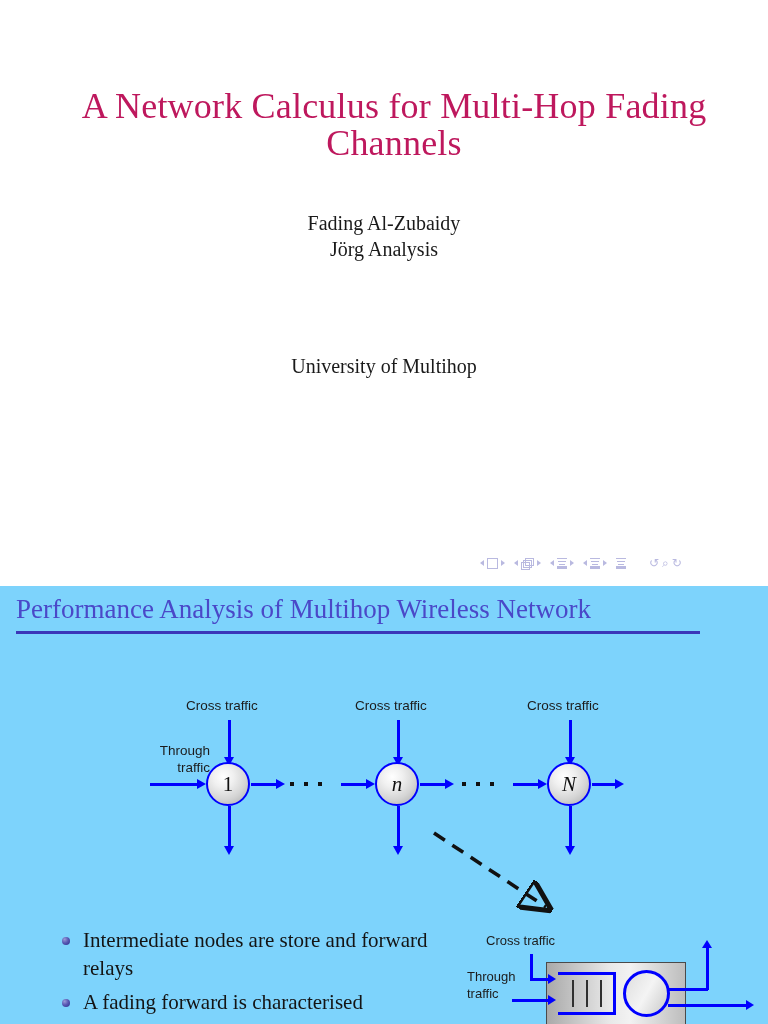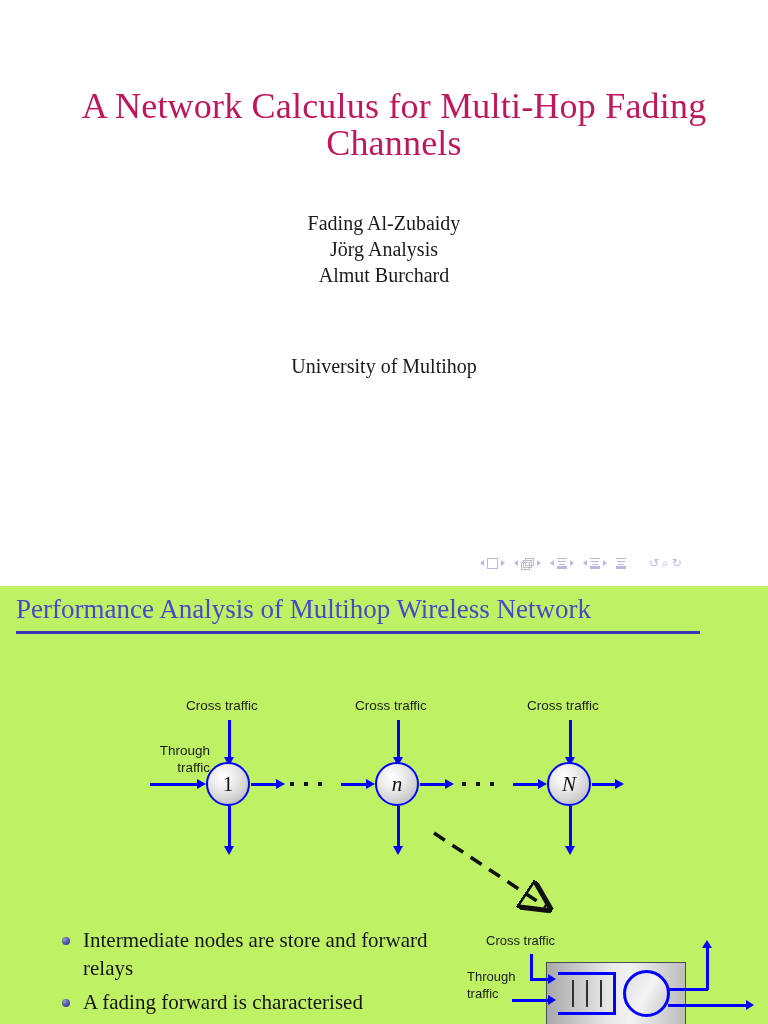--- a/index.html
+++ b/index.html
@@ -120,21 +120,21 @@
     font-size: 12px;
     font-family: "DejaVu Sans", sans-serif;
     line-height: 1;
   }
 
   
   #slide-content {
     position: absolute;
     left: 0; top: 586px;
     width: 768px; height: 438px;
-    background: #bef264;
+    background: #7dd3fc;
   }
   .section-heading {
     position: absolute;
     left: 16px; top: 8px;
     font-family: "Liberation Serif", serif;
     font-size: 27px;
     color: #4a48c8;
     white-space: nowrap;
   }
   .heading-rule {
@@ -315,21 +315,20 @@
 </head>
 <body>
 
 <div id="slide-title">
 
   <div class="title-main">A Network Calculus for Multi-Hop Fading Channels</div>
 
   <div class="authors">
     <div>Fading Al-Zubaidy</div>
     <div>Jörg Analysis</div>
-    <div>Almut Burchard</div>
   </div>
 
   <div class="affiliation">University of Multihop</div>
 
   <div id="nav-symbols">
 
     <div class="nav-group">
       <span class="nav-tri left"></span>
       <span class="nav-box"></span>
       <span class="nav-tri right"></span>

